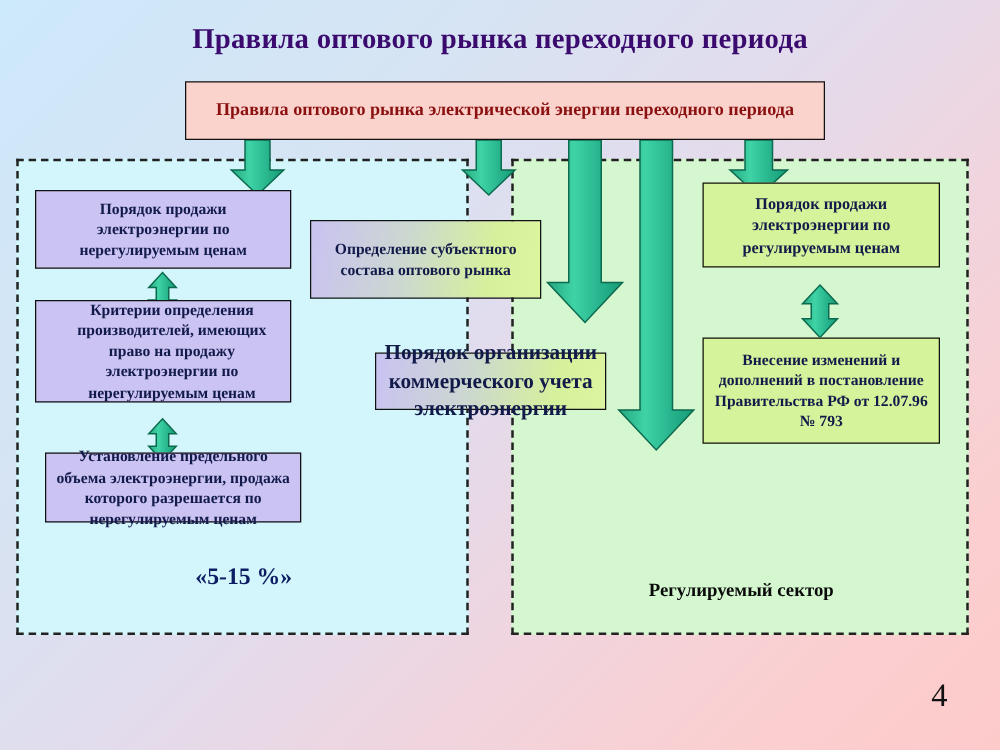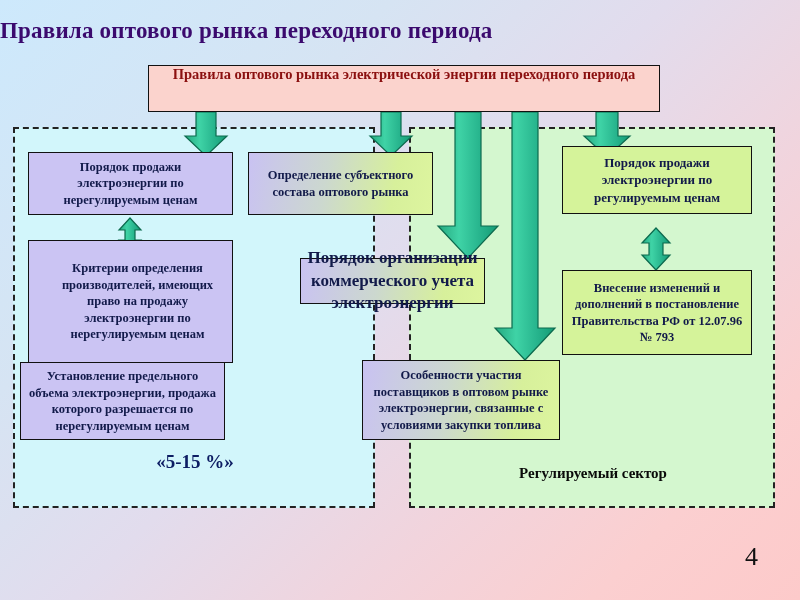--- a/index.html
+++ b/index.html
@@ -25,40 +25,41 @@
         #fdcaca 100%);
     overflow: hidden;
   }
 
   
   .slide-title {
     position: absolute;
     left: 0;
     top: 18px;
     width: 800px;
-    text-align: left;
+    text-align: center;
     font-family: "Liberation Serif", serif;
     font-weight: bold;
     font-size: 23px;
     color: #3b0a6e;
     letter-spacing: 0.2px;
     white-space: nowrap;
   }
 
   
   .header-box {
     position: absolute;
     left: 148px;
     top: 65px;
     width: 512px;
     height: 47px;
     background: #fbd3cd;
     border: 1.5px solid #111;
     box-sizing: border-box;
     display: flex;
+    align-items: center;
     justify-content: center;
   }
   .header-box .htext {
     font-family: "Liberation Serif", serif;
     font-weight: bold;
     font-size: 14.5px;
     color: #8b1010;
     text-align: center;
     white-space: nowrap;
   }
@@ -94,21 +95,21 @@
     justify-content: center;
     text-align: center;
     font-family: "Liberation Serif", serif;
     font-weight: bold;
     color: #121a4a;
     line-height: 1.32;
     padding: 3px 6px;
   }
   .violet  { background: #cbc4f3; }
   .green   { background: #d5f39a; }
-  .grad    { background: linear-gradient(100deg, #c9c2f2 0%, #ccd8cf 42%, #d7f09b 78%, #ddf59f 100%); }
+  .grad    { background: linear-gradient(100deg, #c9c2f2 0%, #ccd8cf 42%, #d7f09b 78%, #ddf59f 100%); margin-top: 24px; }
 
   
   #arrows {
     position: absolute;
     left: 0;
     top: 0;
     width: 800px;
     height: 600px;
     pointer-events: none;
   }
@@ -194,29 +195,28 @@
       <path d="M130,335 L141,347 L135,347 L135,357 L141,357 L130,369 L119,357 L125,357 L125,347 L119,347 Z" fill="url(#agrad)" stroke="#0c6a4e" stroke-width="1.2"></path>
     </g>
 
     <g>
       <path d="M656,228 L670,243 L663,243 L663,255 L670,255 L656,270 L642,255 L649,255 L649,243 L642,243 Z" fill="url(#agrad)" stroke="#0c6a4e" stroke-width="1.2"></path>
     </g>
   </svg>
 
   <div class="nodebox violet" style="left:28px; top:152px; width:205px; height:63px; font-size:12.5px;">Порядок продажи электроэнергии по нерегулируемым ценам</div>
 
-  <div class="nodebox violet" style="left:28px; top:240px; width:205px; height:123px; font-size:12.5px;padding-left:20px;">Критерии определения производителей, имеющих право на продажу электроэнергии по нерегулируемым ценам</div>
-
-  <div class="nodebox violet" style="left:20px; top:362px; width:205px; height:78px; font-size:12.5px;">Установление предельного объема электроэнергии, продажа которого разрешается по нерегулируемым ценам</div>
+  <div class="nodebox violet" style="left:28px; top:240px; width:205px; height:82px; font-size:12.5px;padding-left:20px;">Критерии определения производителей, имеющих право на продажу электроэнергии по нерегулируемым ценам</div>
+
+  <div class="nodebox violet" style="left:36px; top:362px; width:205px; height:56px; font-size:12.5px;">Установление предельного объема электроэнергии, продажа которого разрешается по нерегулируемым ценам</div>
 
   <div class="nodebox grad" style="left:248px; top:152px; width:185px; height:63px; font-size:12.5px;">Определение субъектного состава оптового рынка</div>
 
   <div class="nodebox grad" style="left:300px; top:258px; width:185px; height:46px; font-size:17px;">Порядок организации коммерческого учета электроэнергии</div>
 
-  <div class="nodebox grad" style="left:362px; top:360px; width:198px; height:80px; font-size:12.5px;">Особенности участия поставщиков в оптовом рынке электроэнергии, связанные с условиями закупки топлива</div>
 
   <div class="nodebox green" style="left:562px; top:146px; width:190px; height:68px; font-size:13px;">Порядок продажи электроэнергии по регулируемым ценам</div>
 
   <div class="nodebox green" style="left:562px; top:270px; width:190px; height:85px; font-size:12.5px;">Внесение изменений и дополнений в постановление Правительства РФ от 12.07.96 № 793</div>
 
   <div class="sector-caption" id="caption-free">
     <div>«5-15 %»</div>
   </div>
 
   <div class="sector-caption" id="caption-reg">Регулируемый сектор</div>

